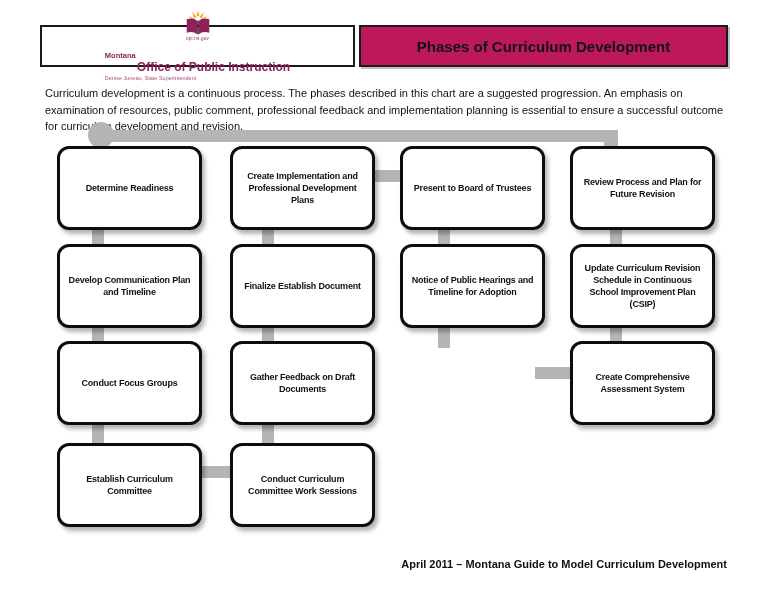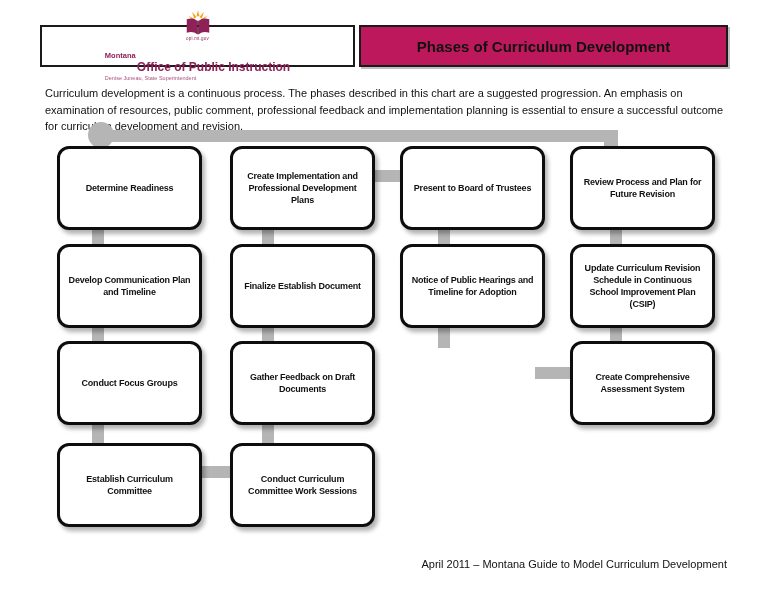--- a/index.html
+++ b/index.html
@@ -22,21 +22,21 @@
 
   
   .chart{position:absolute;left:0;top:0;width:768px;height:594px;}
   .box{position:absolute;box-sizing:border-box;width:145px;height:84px;background:#fff;border:3px solid #0d0d0d;border-radius:12px;box-shadow:3px 4px 4px rgba(0,0,0,0.3);display:flex;align-items:center;justify-content:center;text-align:center;padding:0 7px;font-size:9px;font-weight:bold;letter-spacing:-0.2px;line-height:1.35;color:#111;z-index:2;}
   .c1{left:57px}.c2{left:230px}.c3{left:400px}.c4{left:570px}
   .r1{top:146px}.r2{top:244px}.r3{top:341px}.r4{top:443px}
   .conn{position:absolute;background:#b5b5b5;z-index:1;}
   .cap{border-radius:50%;}
 
   
-  .footer{position:absolute;right:41px;top:558px;font-size:11px;font-weight:normal;color:#111;}
+  .footer{position:absolute;right:41px;top:558px;font-size:11px;font-weight:bold;color:#111;}
 </style>
 </head>
 <body>
 
 <div class="header">
   <div class="logo-cell">
     <div class="logo-art">
       <svg width="30" height="26" viewBox="0 0 40 34">
         <g fill="#f9a11b">
           <polygon points="20,0 22,8 18,8"></polygon>

